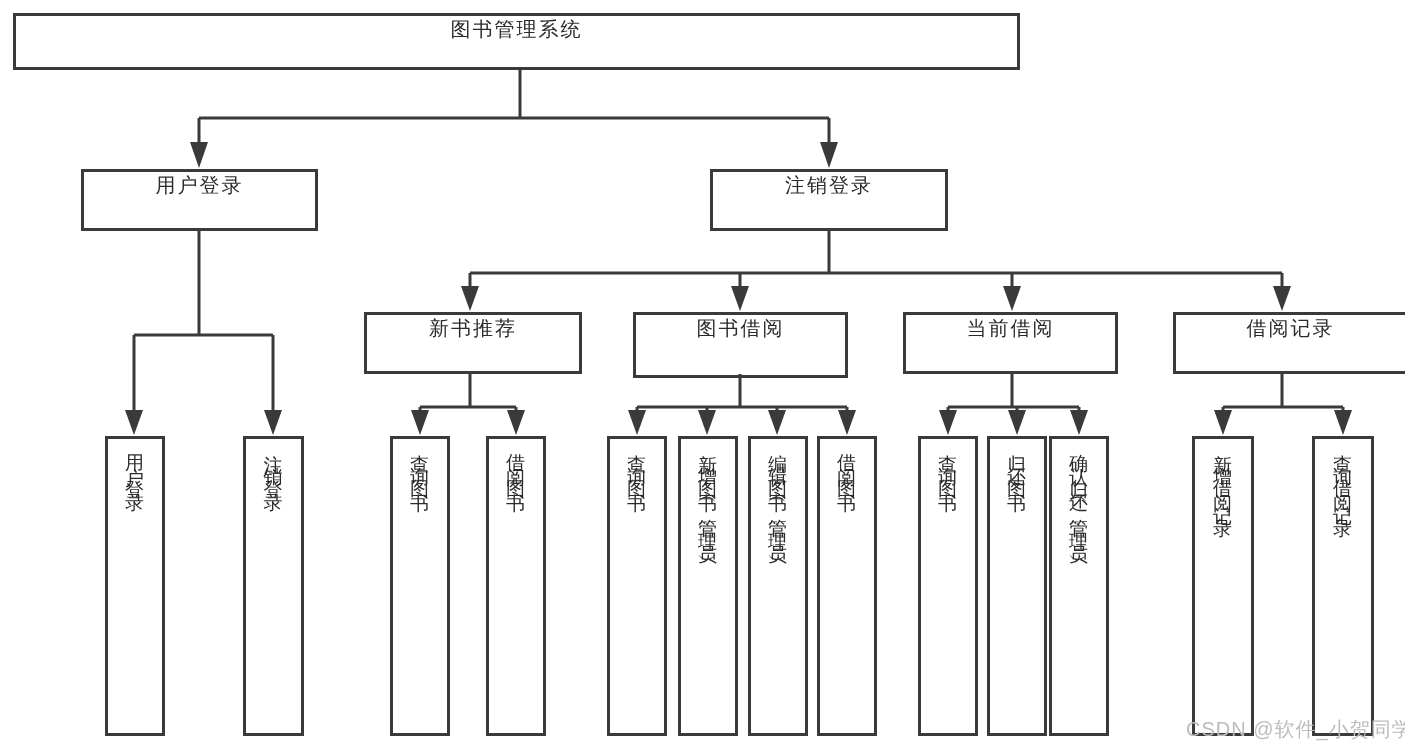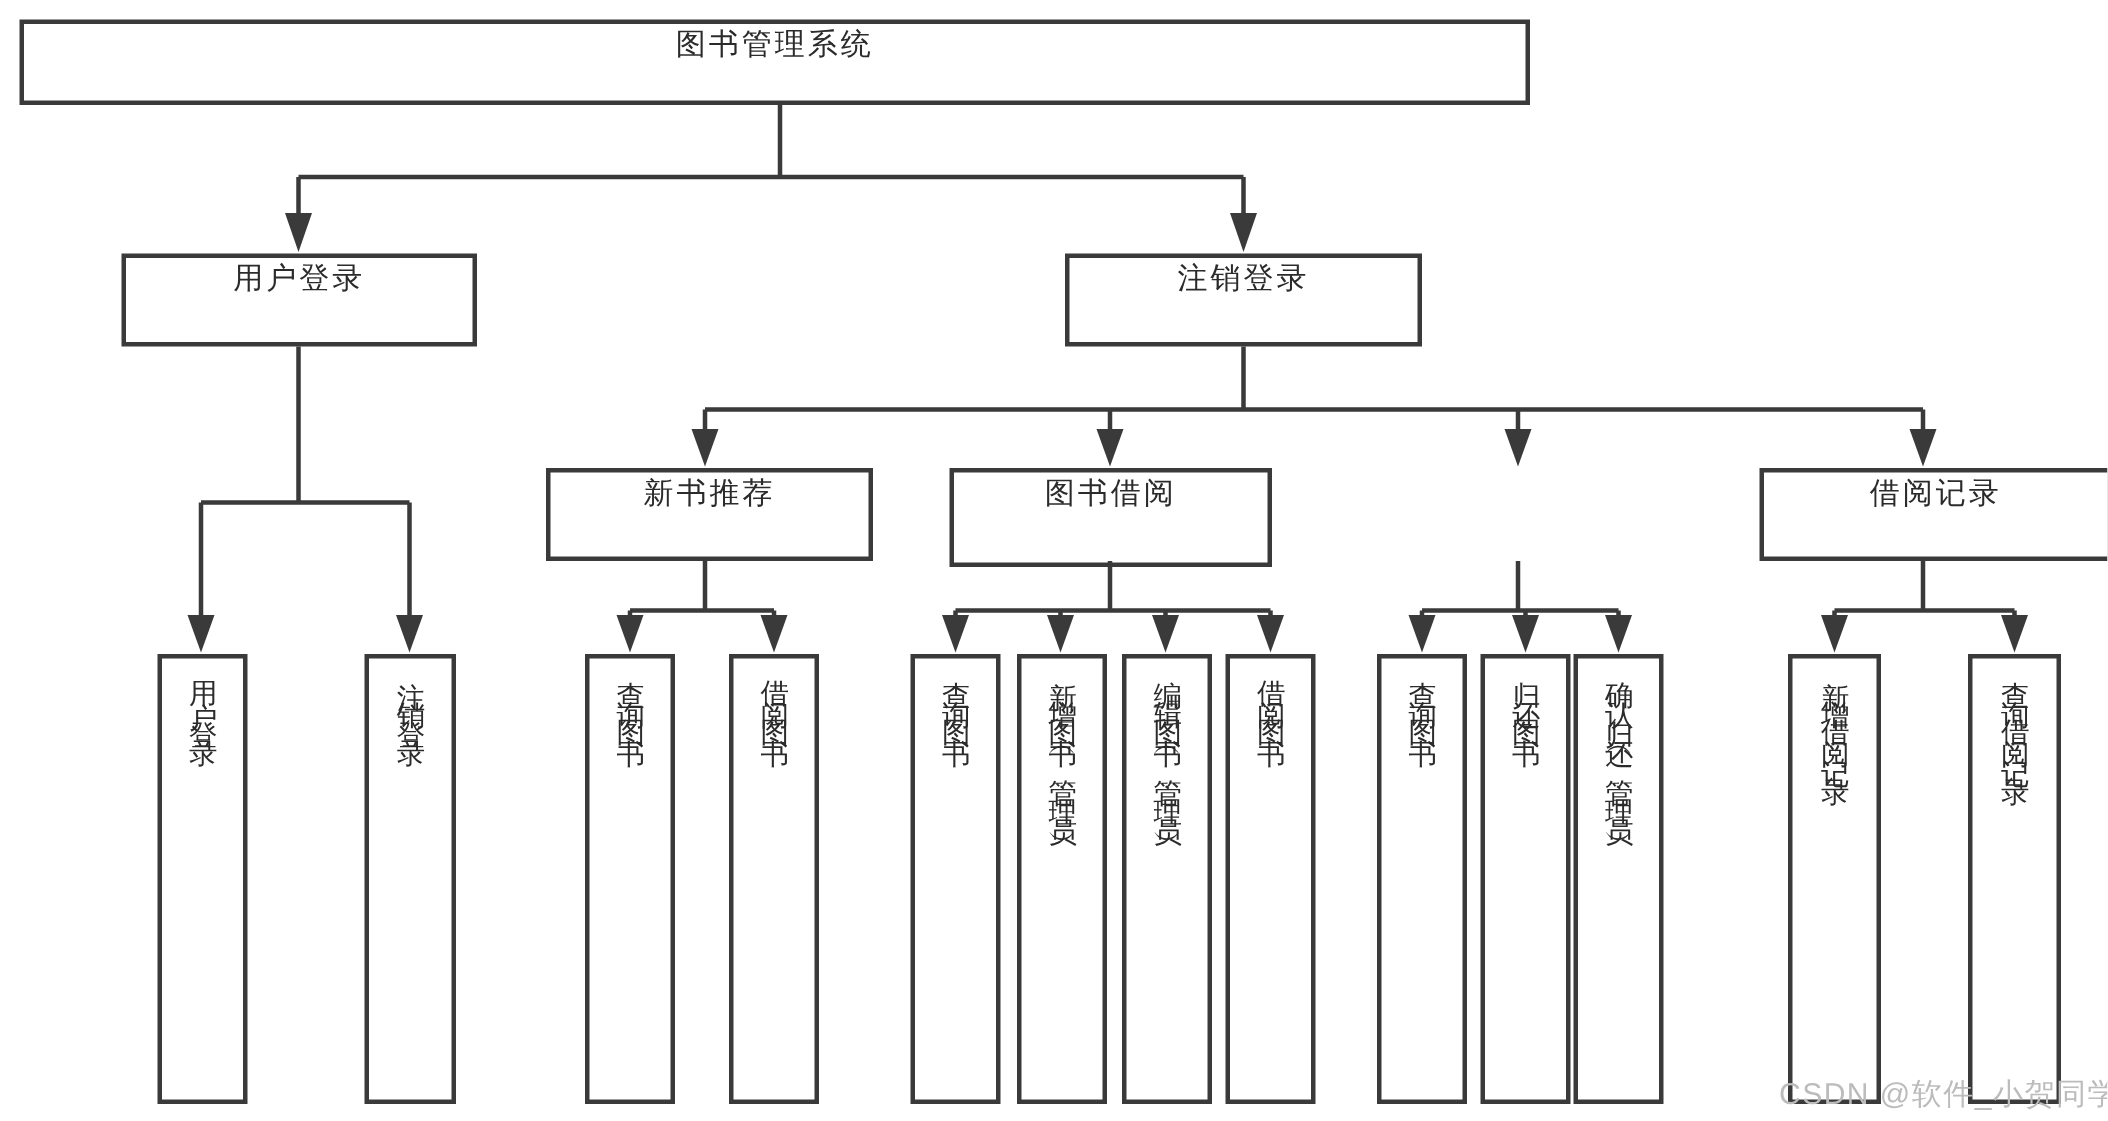--- a/index.html
+++ b/index.html
@@ -129,20 +129,23 @@
   <div class="node" style="left:710px;top:169px;width:238px;height:62px">
     <span class="lbl">注销登录</span>
   </div>
 
   <div class="node" style="left:364px;top:312px;width:218px;height:62px">
     <span class="lbl">新书推荐</span>
   </div>
   <div class="node" style="left:633px;top:312px;width:215px;height:66px">
     <span class="lbl">图书借阅</span>
   </div>
+  <div class="node" style="left:903px;top:312px;width:215px;height:62px">
+    <span class="lbl">当前借阅</span>
+  </div>
   <div class="node" style="left:1173px;top:312px;width:235px;height:62px">
     <span class="lbl">借阅记录</span>
   </div>
 
   <div class="node" style="left:105px;top:436px;width:60px;height:300px">
     <span class="vtext">用户登录</span>
   </div>
   <div class="node" style="left:243px;top:436px;width:61px;height:300px">
     <span class="vtext">注销登录</span>
   </div>

